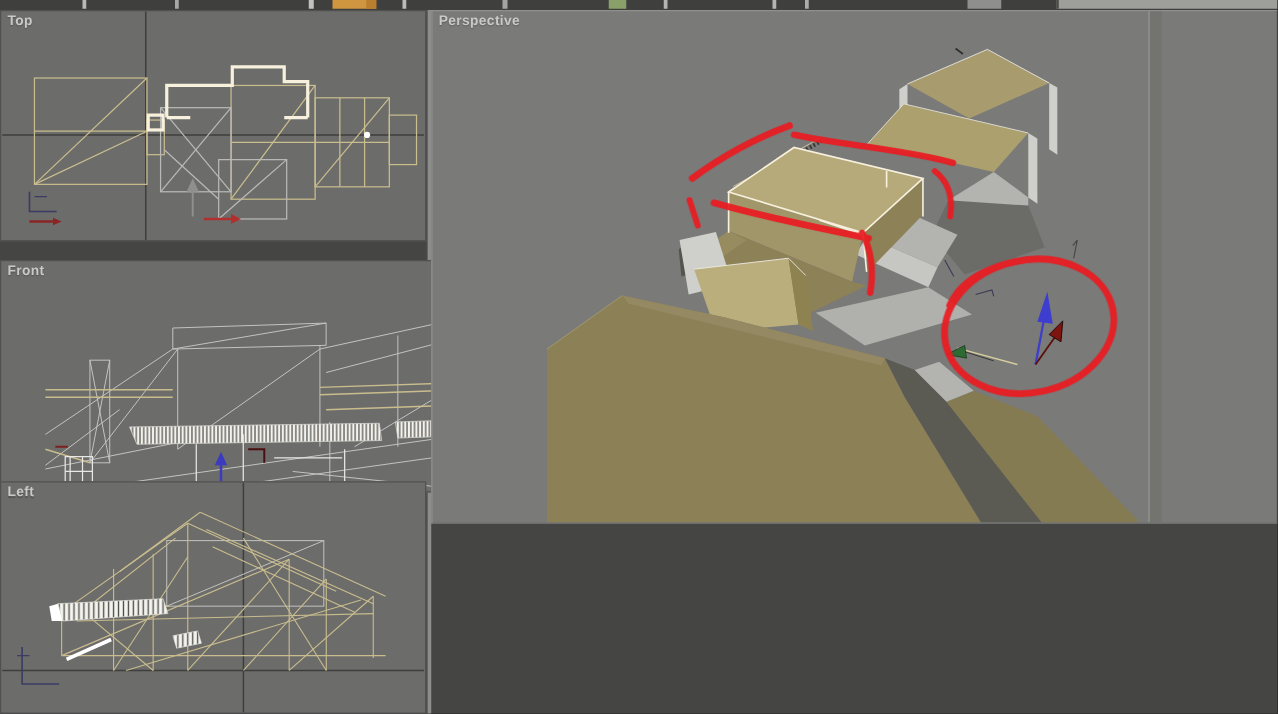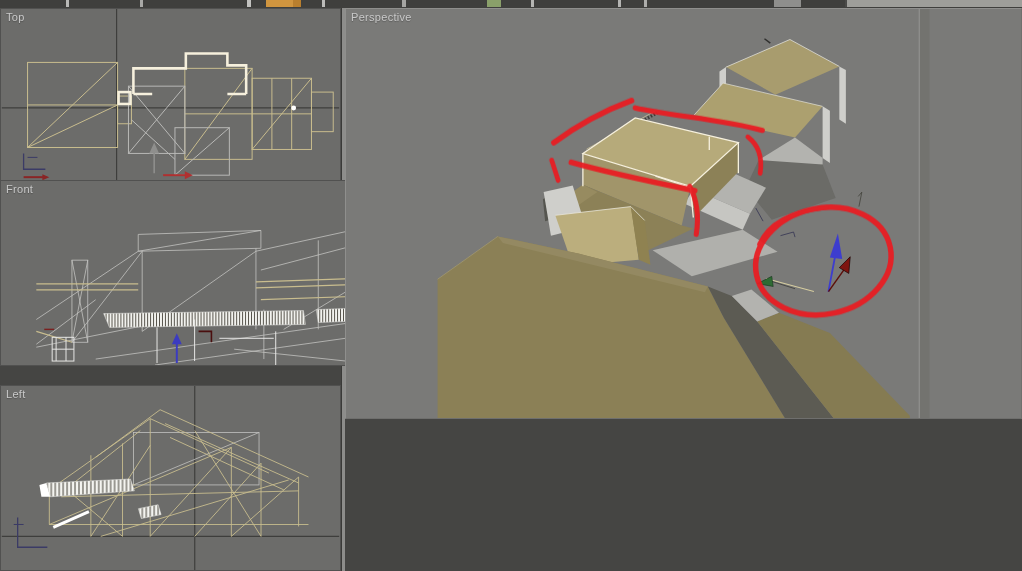--- a/index.html
+++ b/index.html
@@ -12,28 +12,28 @@
     --toolbar-accent-orange:#d0953f; --toolbar-accent-green:#8aa06a;
   }
   html,body{margin:0;padding:0;background:#222;}
   #app{position:relative;width:1022px;height:571px;background:var(--frame);
        font-family:"Liberation Sans",sans-serif;overflow:hidden;}
   #toolbar-strip{position:absolute;left:0;top:0;width:1022px;height:8px;background:var(--toolbar-bg);
        border-bottom:1px solid #2c2c2a;}
   .tb-mark{position:absolute;top:0;height:7px;}
   .viewport{position:absolute;background:var(--ortho-bg);border:1px solid #515150;box-sizing:border-box;}
   #vp-top{left:0;top:8px;width:341px;height:185px;}
-  #vp-front{left:0;top:180px;width:410px;height:186px;}
+  #vp-front{left:0;top:208px;width:410px;height:186px;}
   #vp-left{left:0;top:385px;width:341px;height:186px;}
   #vp-persp{left:345px;top:8px;width:677px;height:411px;background:var(--persp-bg);
        border-color:#8f8f8d #6f6f6d #6f6f6d #8f8f8d;}
   #divider-v{position:absolute;left:341px;top:8px;width:4px;height:563px;background:var(--divider-light);
        border-left:1px solid #3a3a38;box-sizing:border-box;}
   .vp-label{position:absolute;left:5px;top:2px;font-size:11px;color:var(--label-text);
-       letter-spacing:.3px;z-index:3;cursor:default;text-shadow:0 1px 1px rgba(0,0,0,.25);}
+       letter-spacing:.3px;z-index:3;cursor:default;text-shadow:0 1px 1px rgba(0,0,0,.25);font-weight:bold;}
   .vp-svg{position:absolute;left:0;top:0;width:100%;height:100%;}
 </style>
 </head>
 <body>
 
 <div id="app">
 
   <div id="toolbar-strip">
     <div class="tb-mark" style="left:66px;width:3px;background:#b9b9b7"></div>
     <div class="tb-mark" style="left:140px;width:3px;background:#a8a8a6"></div>

